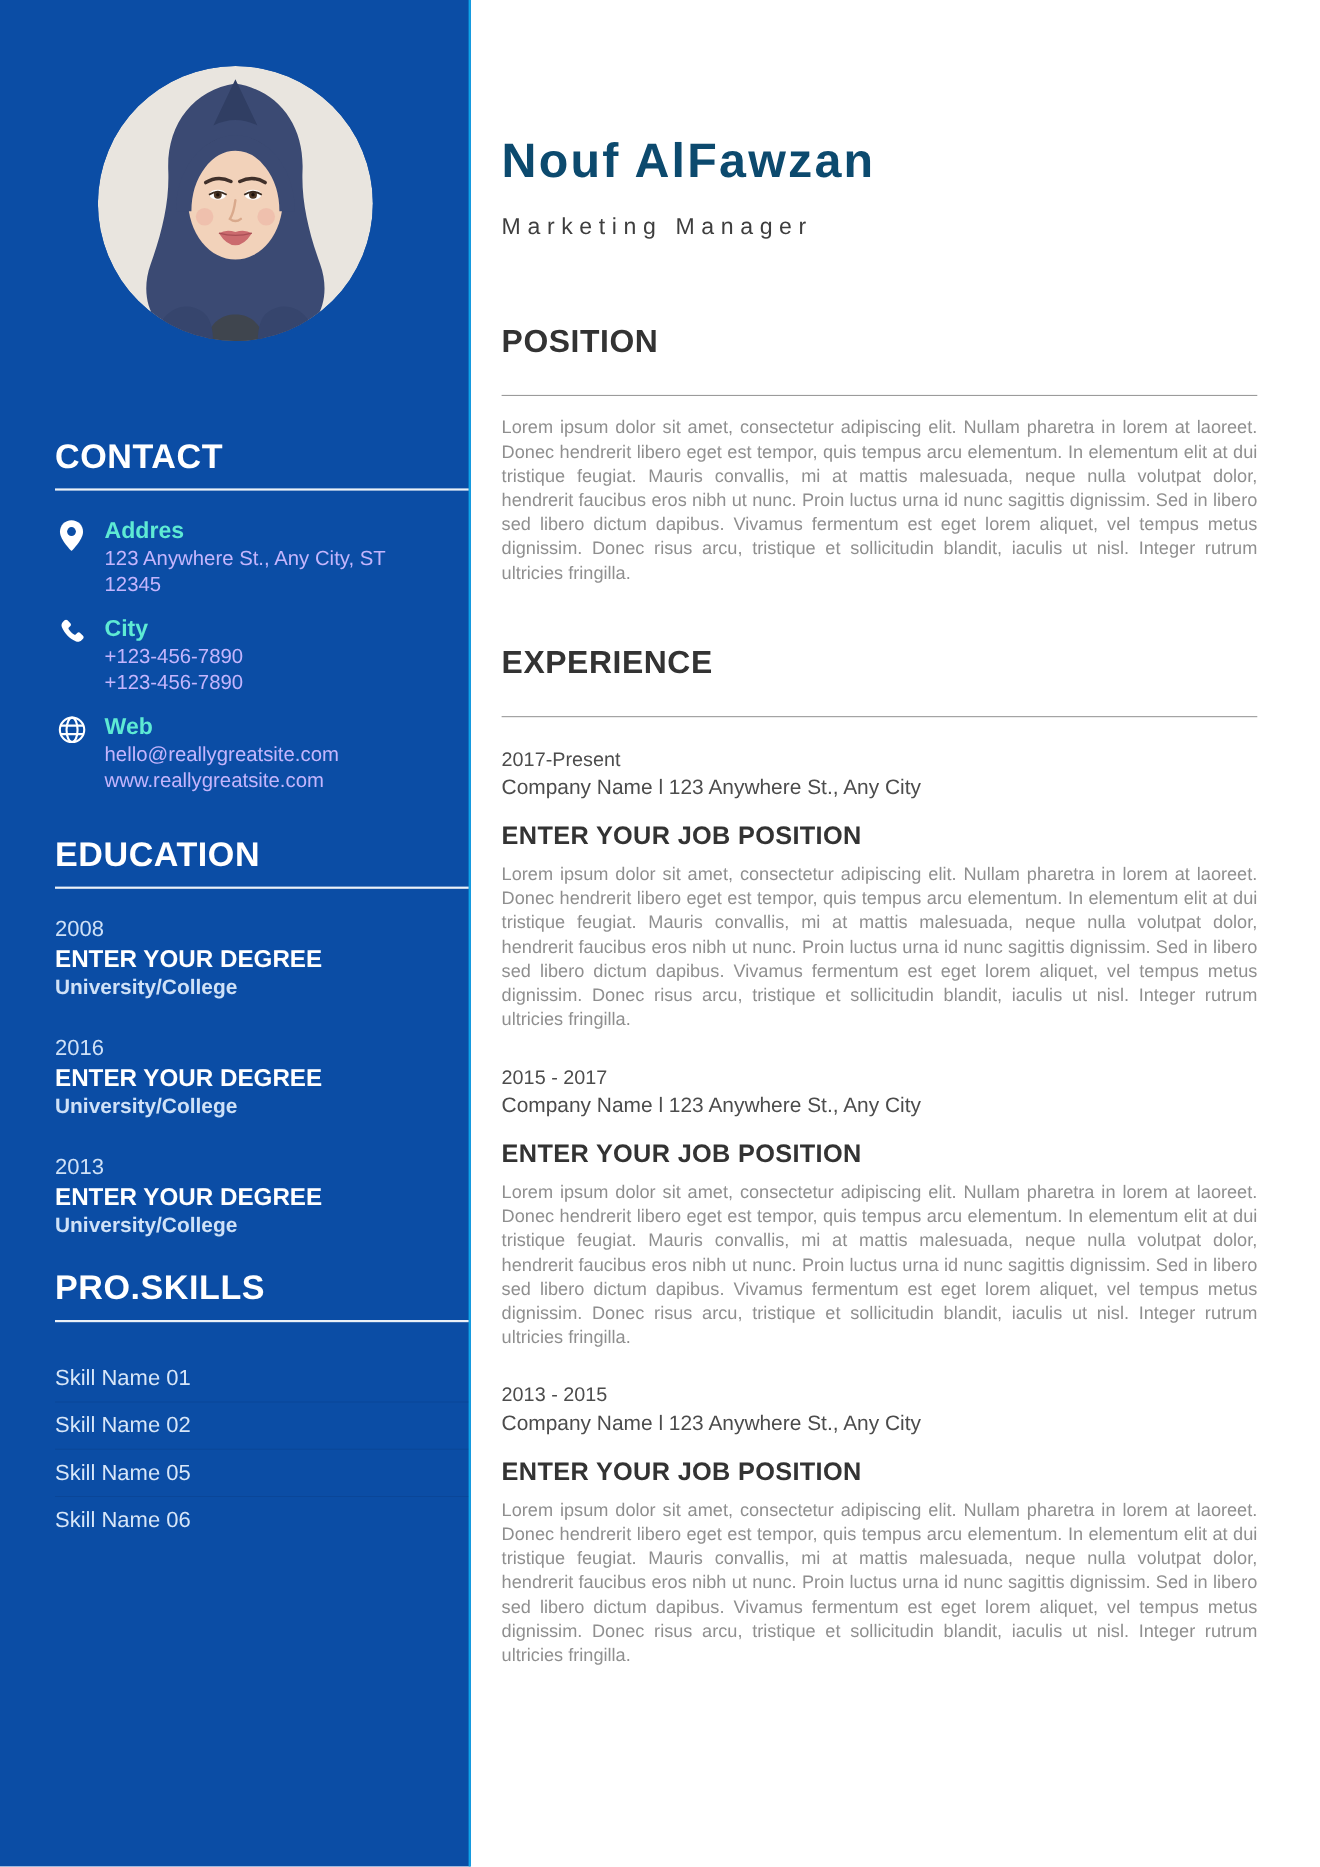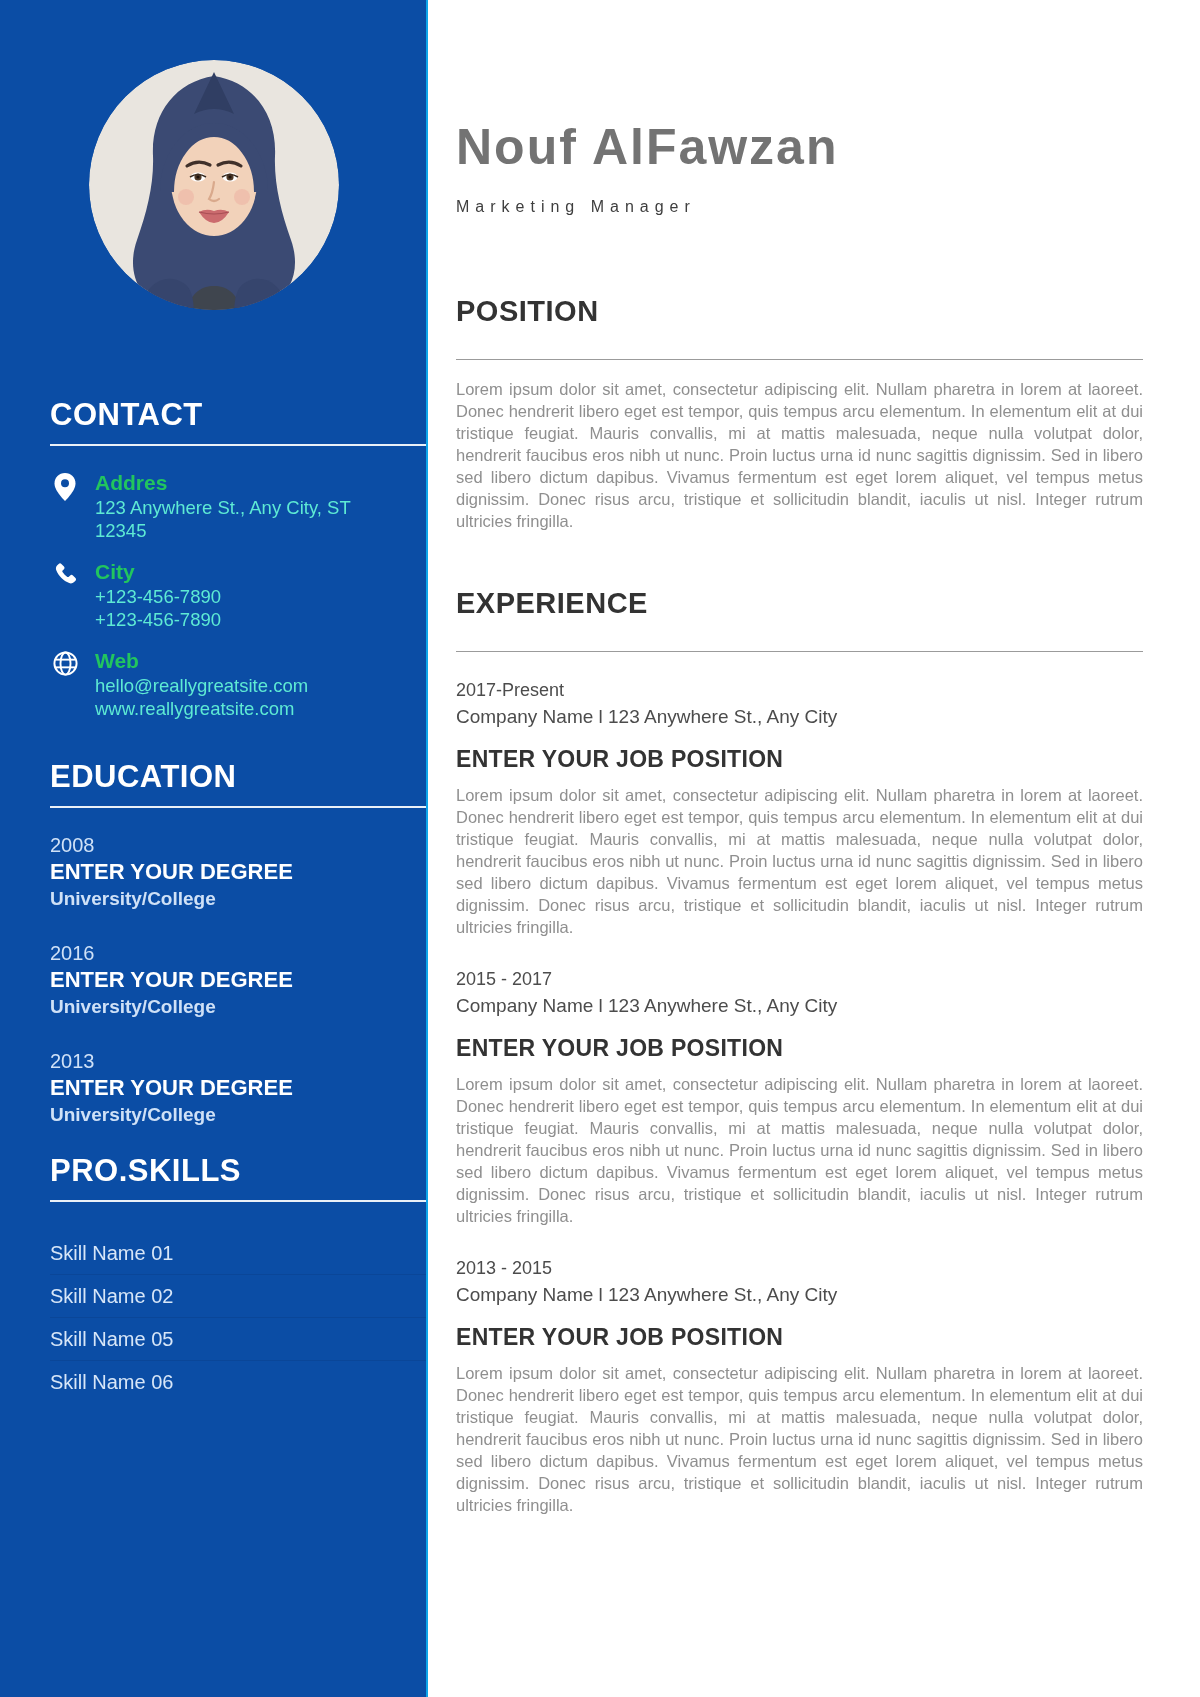--- a/index.html
+++ b/index.html
@@ -20,41 +20,41 @@
   .sec-contact{top:396px;}
   .sec-education{top:758px;}
   .sec-skills{top:1152px;}
   .side-title{
     margin:0;font-size:31px;line-height:38px;font-weight:700;color:#ffffff;letter-spacing:.5px;
   }
   .side-rule{height:2px;background:rgba(255,255,255,.92);margin-top:10px;}
   .contact-items{margin-top:24px;}
   .contact-item{display:flex;gap:15px;margin-bottom:17px;padding-right:30px;}
   .ci-icon{flex:0 0 30px;display:flex;justify-content:center;padding-top:2px;}
-  .ci-label{font-size:21px;line-height:26px;font-weight:700;color:#22c55e;}
-  .ci-line{font-size:18.5px;line-height:23px;color:#5eead4;}
+  .ci-label{font-size:21px;line-height:26px;font-weight:700;color:#5eead4;}
+  .ci-line{font-size:18.5px;line-height:23px;color:#c4b5fd;}
   .edu-entries{margin-top:24px;}
   .edu-entry{margin-bottom:28px;}
   .edu-year{font-size:20px;line-height:26px;color:#cfe1f7;}
   .edu-degree{font-size:22px;line-height:28px;font-weight:700;color:#ffffff;}
   .edu-school{font-size:19px;line-height:26px;font-weight:700;color:#cfe1f7;}
   .skill-list{list-style:none;margin:30px 0 0 0;padding:0;}
   .skill-list li{
     font-size:20px;line-height:26px;color:#d7e6f8;padding:8px 0;
     border-bottom:1px solid rgba(0,0,0,.08);
   }
   .skill-list li:last-child{border-bottom:none;}
   
   .main{position:absolute;left:456px;top:0;width:687px;height:1697px;}
   .name{
-    position:absolute;top:118px;left:0;margin:0;font-size:50px;line-height:58px;
-    font-weight:700;color:#737373;letter-spacing:2px;white-space:nowrap;
+    position:absolute;top:118px;left:0;margin:0;font-size:44px;line-height:58px;
+    font-weight:700;color:#0c4a6e;letter-spacing:2px;white-space:nowrap;
   }
   .role{
-    position:absolute;top:194px;left:0;font-size:16px;line-height:26px;color:#3e3e3e;
+    position:absolute;top:194px;left:0;font-size:21px;line-height:26px;color:#3e3e3e;
     letter-spacing:6px;white-space:nowrap;
   }
   .main-sec{position:absolute;left:0;width:687px;}
   .sec-profile{top:293px;}
   .sec-experience{top:585px;}
   .main-title{
     margin:0;font-size:29px;line-height:36px;font-weight:700;color:#333333;letter-spacing:.5px;
   }
   .main-rule{height:1px;background:#9b9b9b;margin-top:30px;}
   .body-text{

